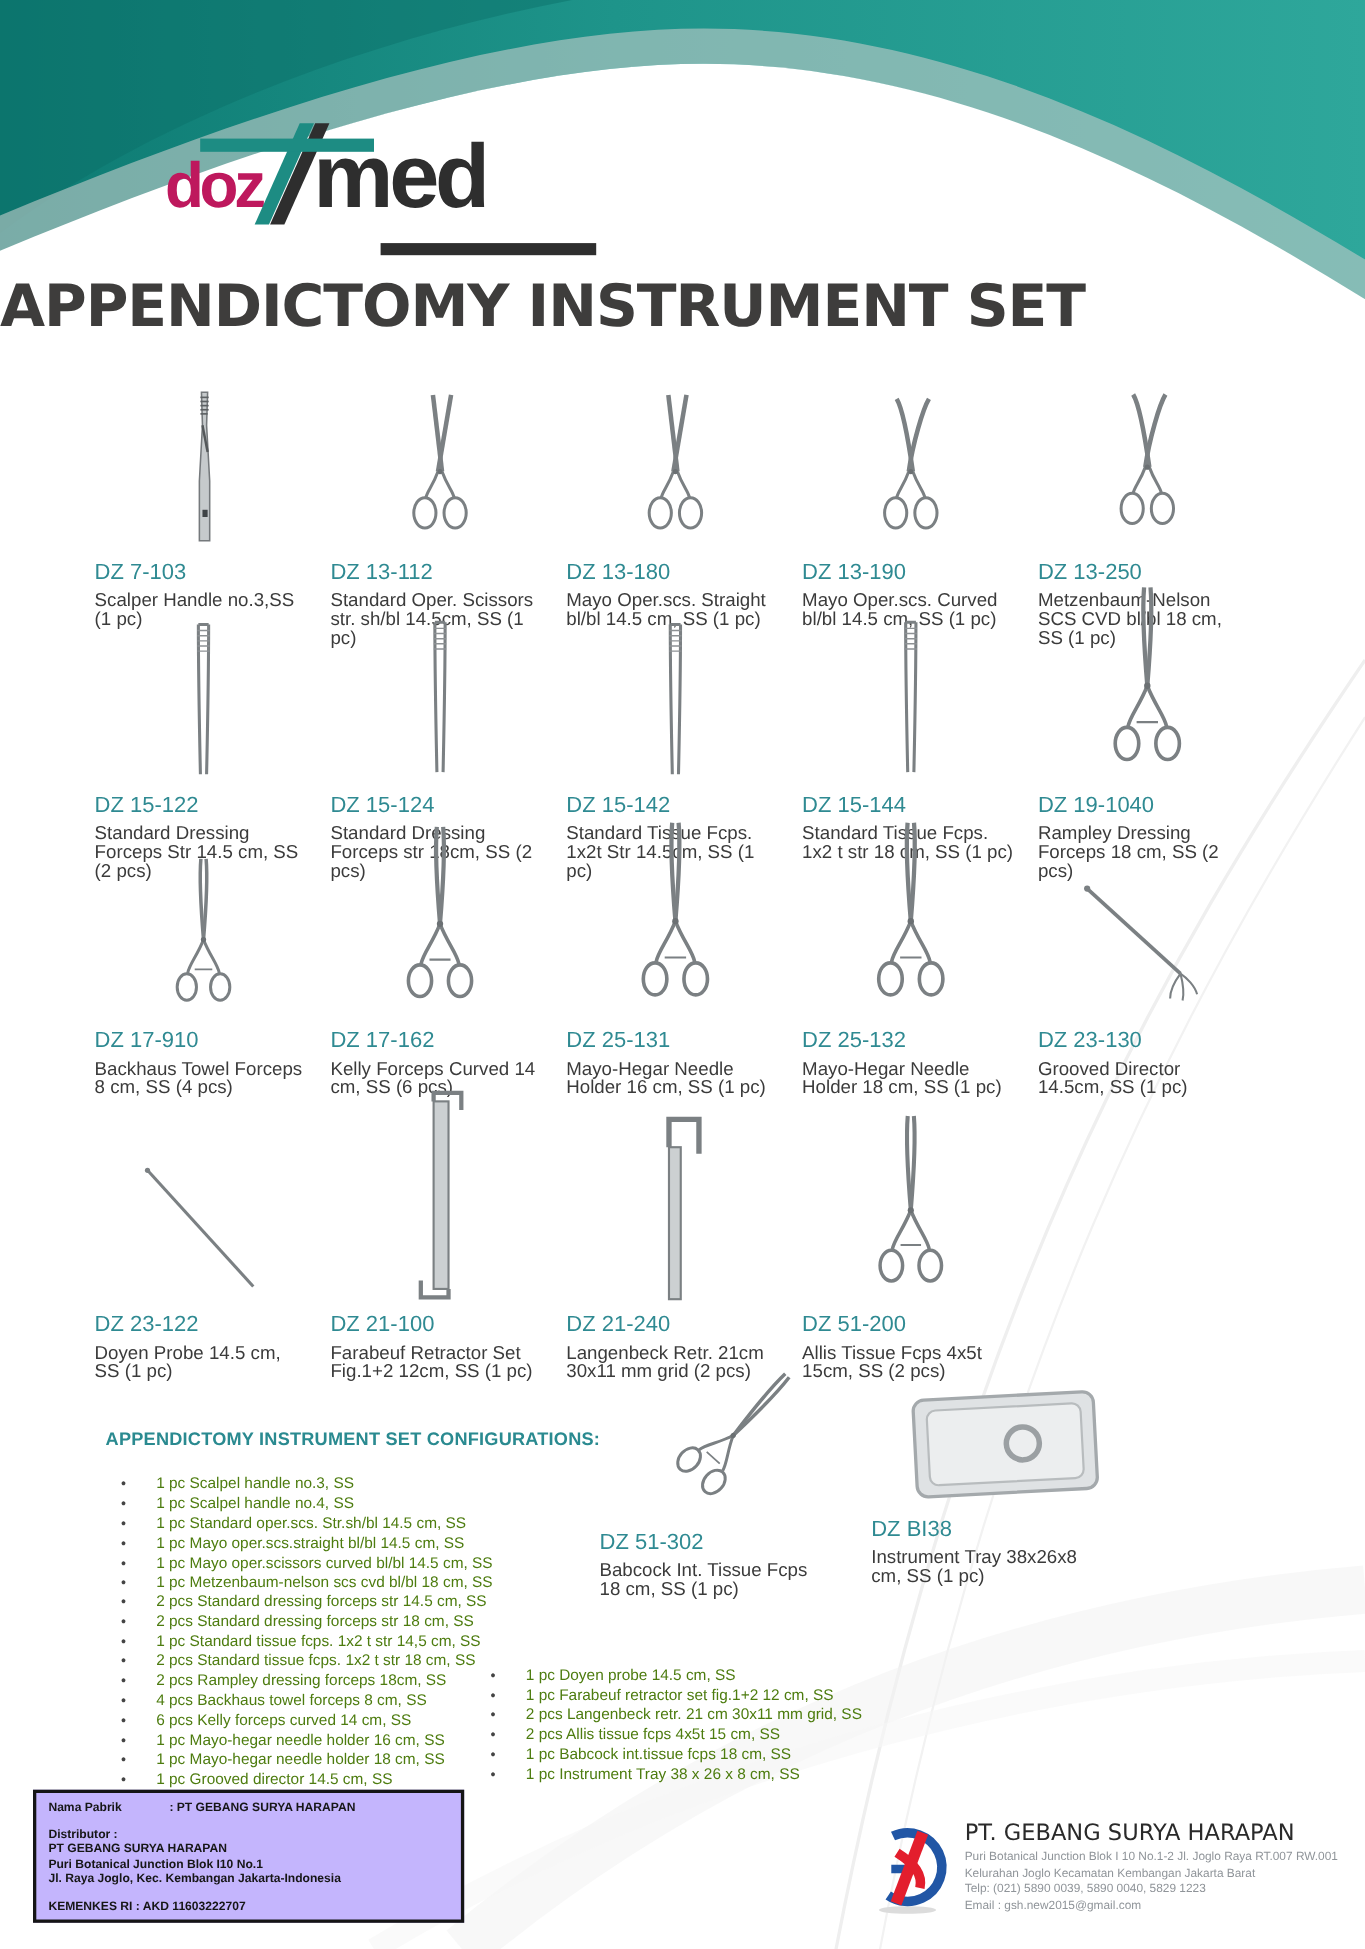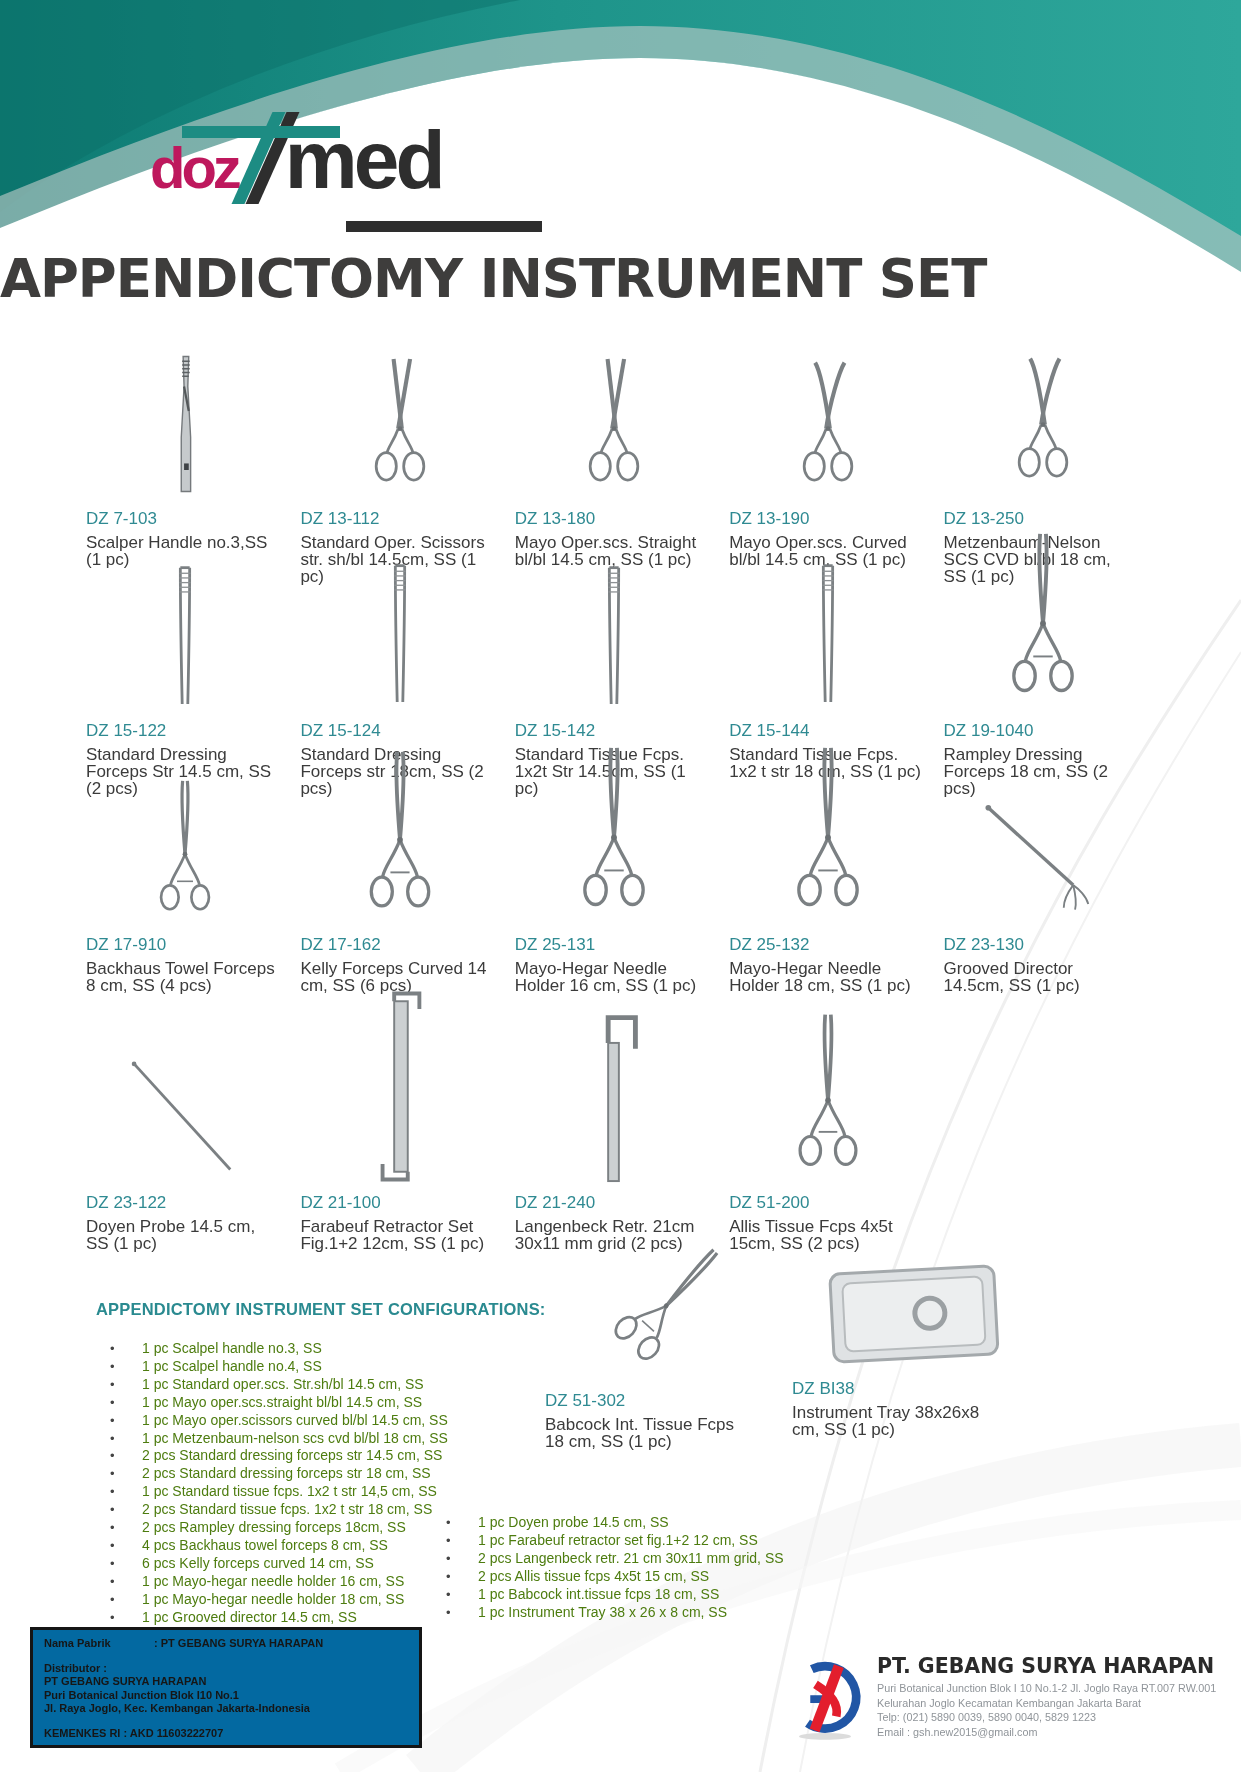--- a/index.html
+++ b/index.html
@@ -22,50 +22,50 @@
   
   .title{position:absolute;top:248px;left:0;width:100%;text-align:left;
          font-size:53px;font-weight:800;color:#3e3d3c;letter-spacing:-1px;
          font-family:"DejaVu Sans","Liberation Sans",sans-serif}
 
   
   .grid{position:absolute;left:86px;top:338px;width:1072px;display:grid;
         grid-template-columns:repeat(5,214.4px);grid-template-rows:212px 214px 258px 240px}
   .cell{position:relative;padding-right:16px}
   .img{height:162px;display:flex;align-items:flex-end;justify-content:center;overflow:visible}
-  .code{margin-top:9px;font-size:17px;color:#2f8a92}
+  .code{margin-top:9px;font-size:20px;color:#2f8a92}
   .desc{margin-top:5px;font-size:17px;line-height:17px;color:#3b3b3b;max-width:192px}
   .cell-extra{position:absolute;width:260px}
   #cell-51302{left:545px;top:1242px}
   #cell-51302 .img{height:140px}
   #cell-bi38{left:792px;top:1270px}
   #cell-bi38 .img{height:100px}
   .rot45{transform:rotate(42deg)}
   .rot-3{transform:rotate(-3deg)}
 
   
   .config-heading{position:absolute;left:96px;top:1300px;font-size:16.5px;font-weight:bold;
                   color:#2a8a90;letter-spacing:.2px}
   .cfg{list-style:none;font-size:14px;color:#4d7c0f}
   .cfg li{position:relative;padding-left:46px;line-height:17.9px}
   .cfg li::before{content:"•";position:absolute;left:14px;top:0;font-size:13px;color:#444}
   .cfg-left{position:absolute;left:96px;top:1340px;width:370px}
   .cfg-right{position:absolute;left:432px;top:1514px;width:440px}
 
   
   .factory-box{position:absolute;left:30px;top:1627px;width:392px;height:121px;
-               border:3px solid #151515;background:#0369a1;padding:7px 11px;
+               border:3px solid #151515;background:#c4b5fd;padding:7px 11px;
                font-size:11px;font-weight:bold;color:#161616;line-height:13.5px}
   .fb-row{display:flex}
   .fb-label{width:110px;flex:none}
   .fb-gap{height:11px}
 
   
   .company{position:absolute;left:786px;top:1654px;display:flex;gap:13px;align-items:flex-start}
-  .company-name{font-size:20.5px;font-weight:700;color:#2a2a2a;white-space:nowrap;
+  .company-name{font-size:20.5px;font-weight:400;color:#2a2a2a;white-space:nowrap;
                 font-family:"DejaVu Sans","Liberation Sans",sans-serif}
   .company-line{font-size:10.8px;color:#8f9499;line-height:14.5px}
   .company-line.first{margin-top:3px}
 
   .bg-lines{position:absolute;left:0;top:560px;pointer-events:none}
 </style>
 </head>
 <body>
 
 <svg width="0" height="0" style="position:absolute" aria-hidden="true">

